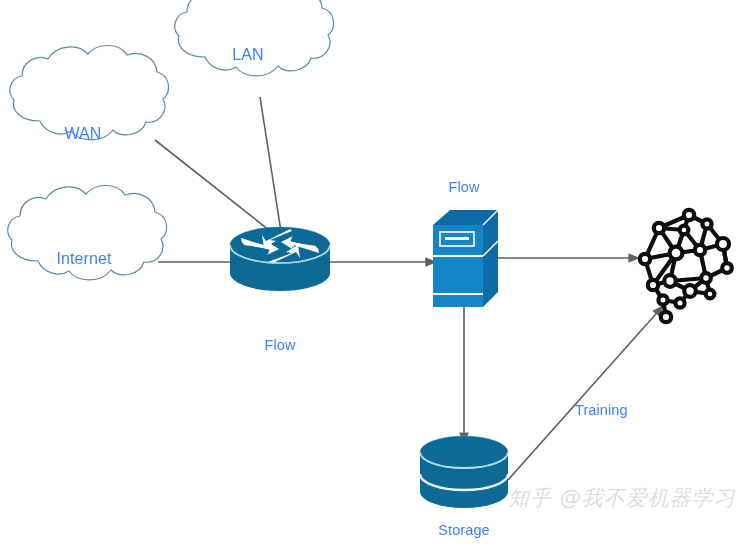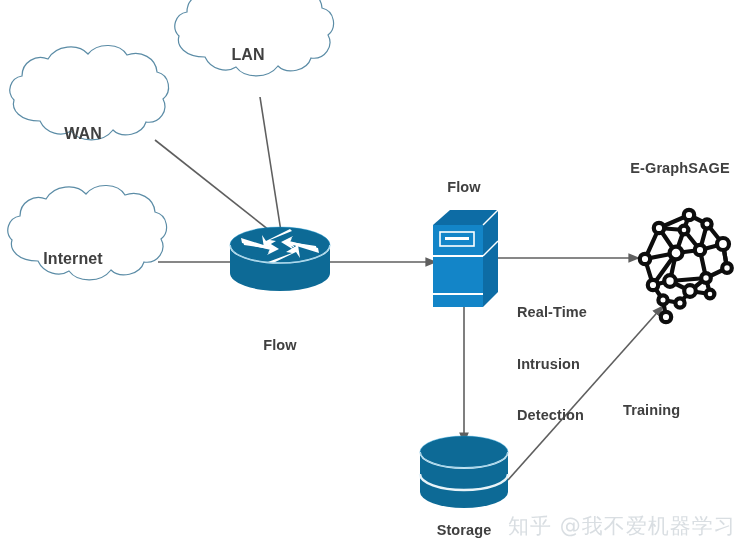--- a/index.html
+++ b/index.html
@@ -20,22 +20,22 @@
     background: #ffffff;
   }
   #diagram-svg {
     position: absolute;
     left: 0;
     top: 0;
   }
   .lbl {
     position: absolute;
     font-family: "Liberation Sans", sans-serif;
-    font-weight: bold;
-    color: #404040;
+    font-weight: normal;
+    color: #3b82f6;
     white-space: pre;
     line-height: 1.18;
     letter-spacing: 0.1px;
   }
   .lbl-cloud {
     font-size: 16px;
     text-align: center;
   }
   .lbl-node {
     font-size: 14.5px;
@@ -230,37 +230,31 @@
         <circle cx="666" cy="317" r="5.2"></circle>
         <circle cx="684" cy="230" r="4.4"></circle>
       </g>
     </g>
   </svg>
 
   <div class="lbl lbl-cloud" style="left:53px; top:125px; width:60px;">WAN</div>
 
   <div class="lbl lbl-cloud" style="left:218px; top:46px; width:60px;">LAN</div>
 
-  <div class="lbl lbl-cloud" style="left:28px; top:250px; width:90px;">Internet</div>
+  <div class="lbl lbl-cloud" style="left:39px; top:250px; width:90px;">Internet</div>
 
   <div class="lbl lbl-node" style="left:220px; top:303px; width:120px;">
     <div>Flow</div>
   </div>
 
   <div class="lbl lbl-node" style="left:404px; top:145px; width:120px;">
     <div>Flow</div>
   </div>
 
   <div class="lbl lbl-node" style="left:414px; top:522px; width:100px;">Storage</div>
 
-  <div class="lbl lbl-node" style="left:610px; top:160px; width:140px;">E-GraphSAGE</div>
-
-  <div class="lbl lbl-edge" style="left:517px; top:270px; width:130px;">
-    <div>Real-Time</div>
-    <div>Intrusion</div>
-    <div>Detection</div>
-  </div>
-
-  <div class="lbl lbl-edge" style="left:575px; top:402px; width:90px;margin-left:48px;">Training</div>
-
-  <div class="watermark" style="left:508px; top:512px;">知乎 @我不爱机器学习</div>
+
+
+  <div class="lbl lbl-edge" style="left:575px; top:402px; width:90px;">Training</div>
+
+  <div class="watermark" style="left:508px; top:484px;font-style:italic;">知乎 @我不爱机器学习</div>
 
 </div>
 
 </body></html>

